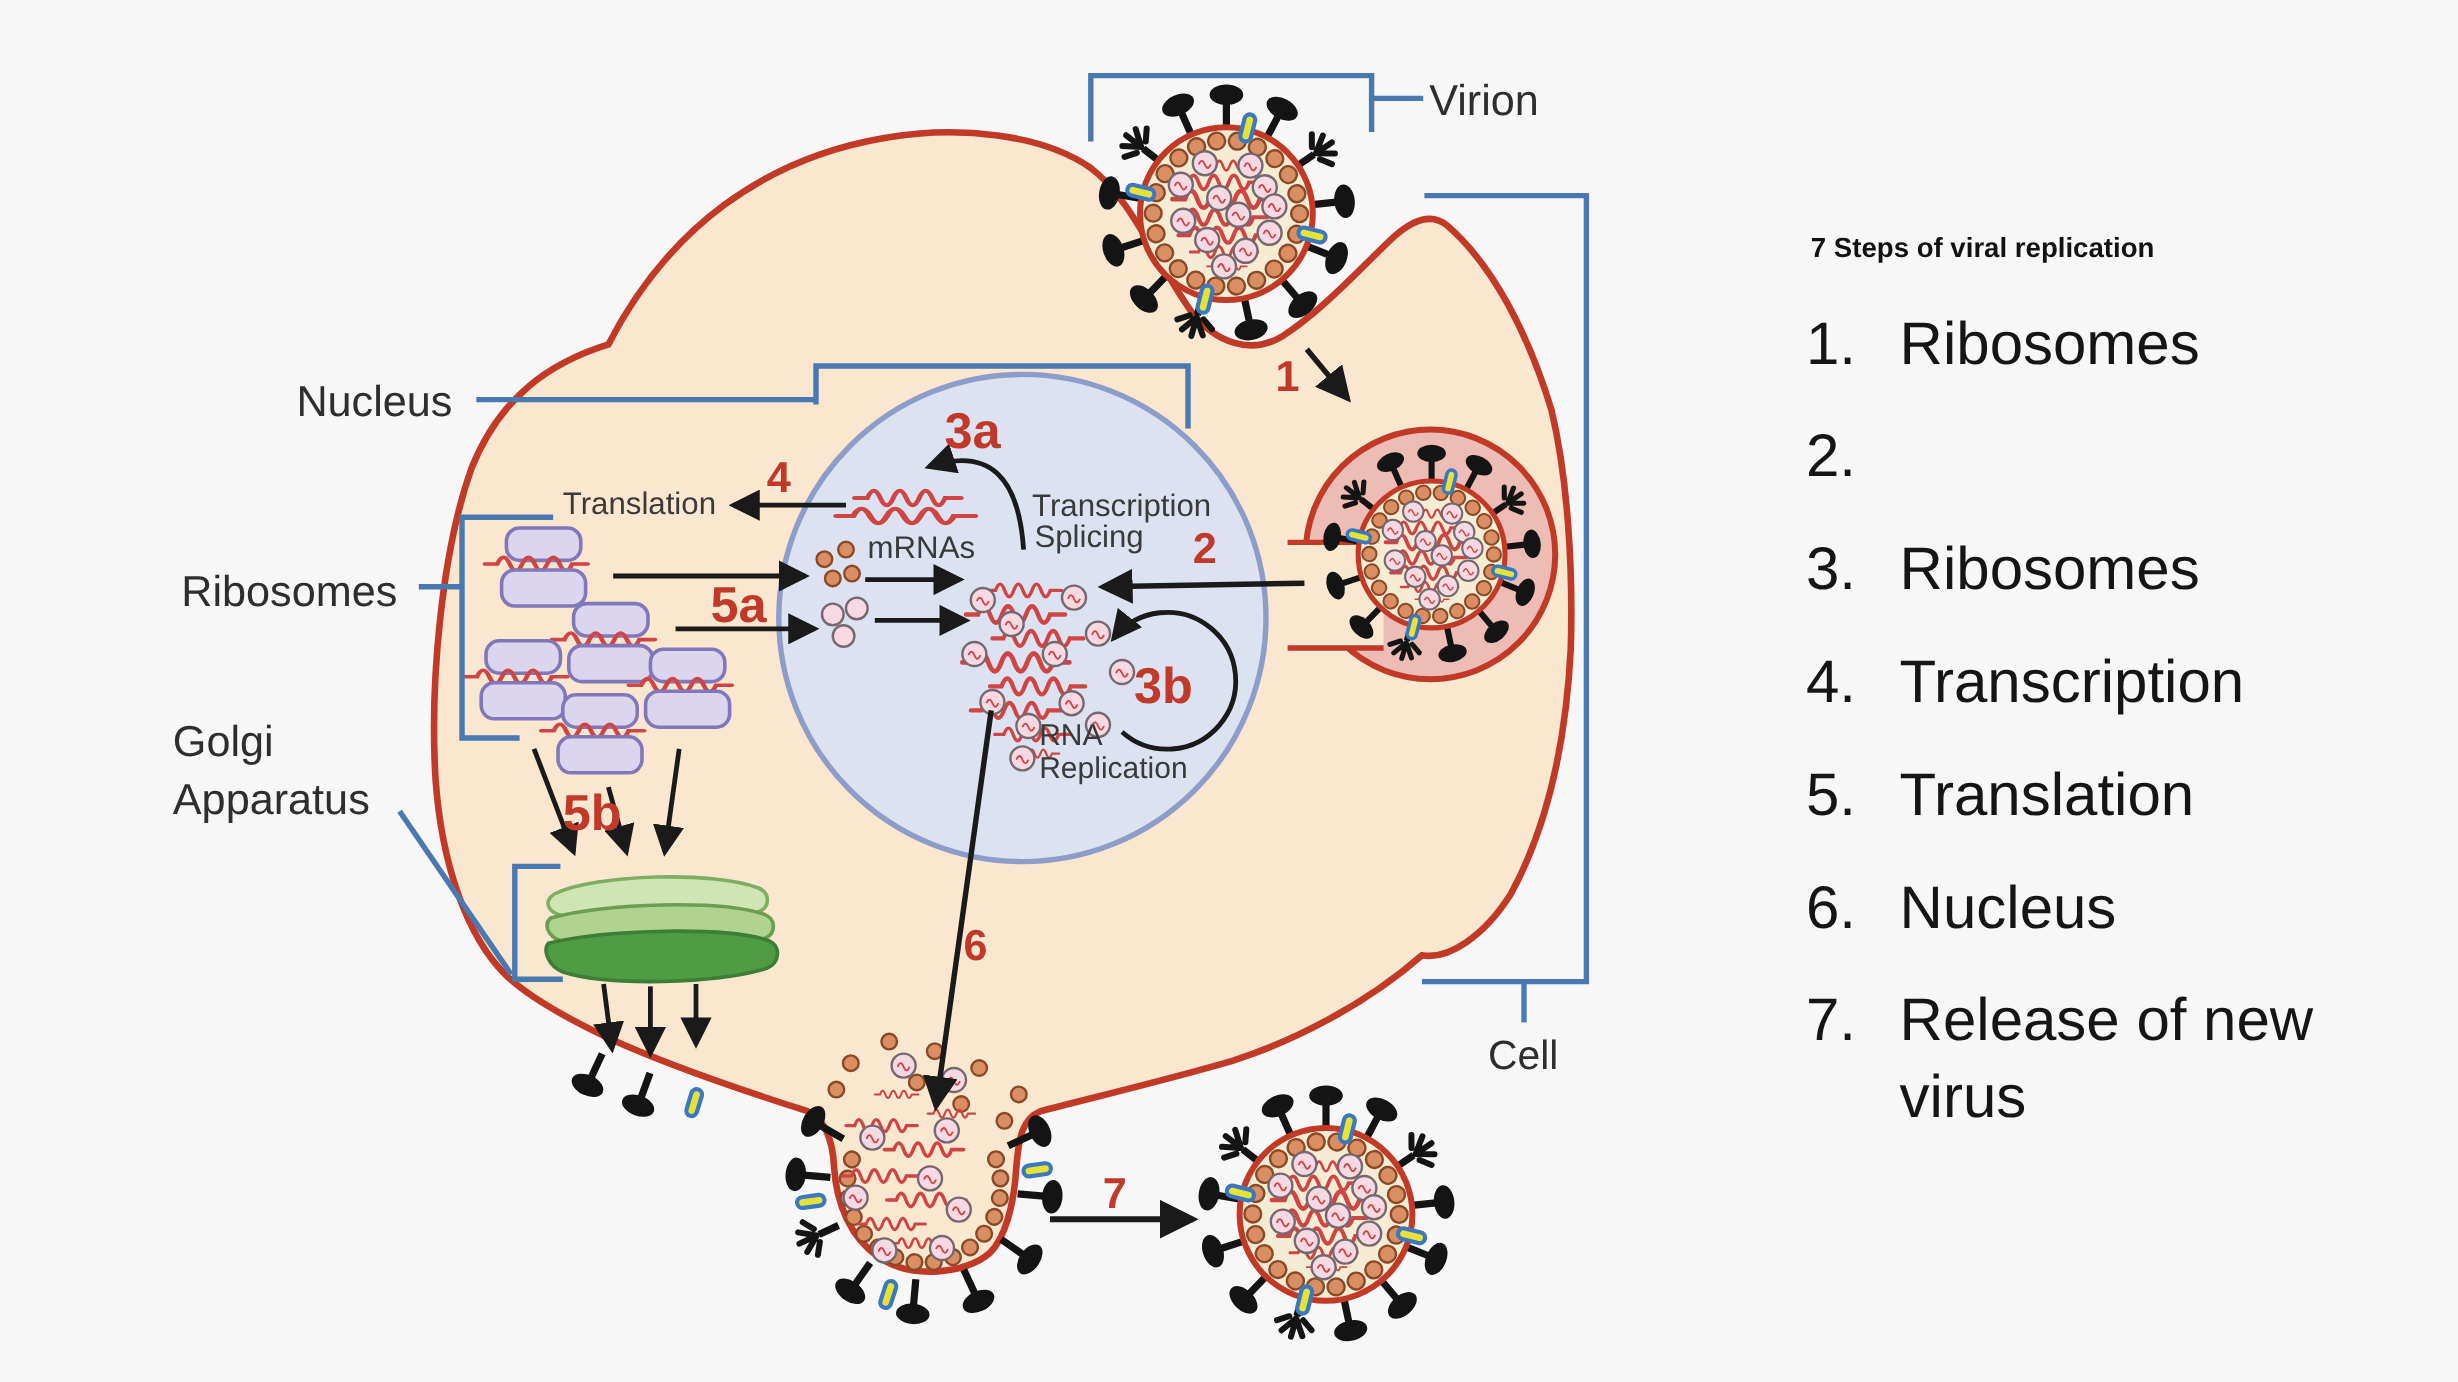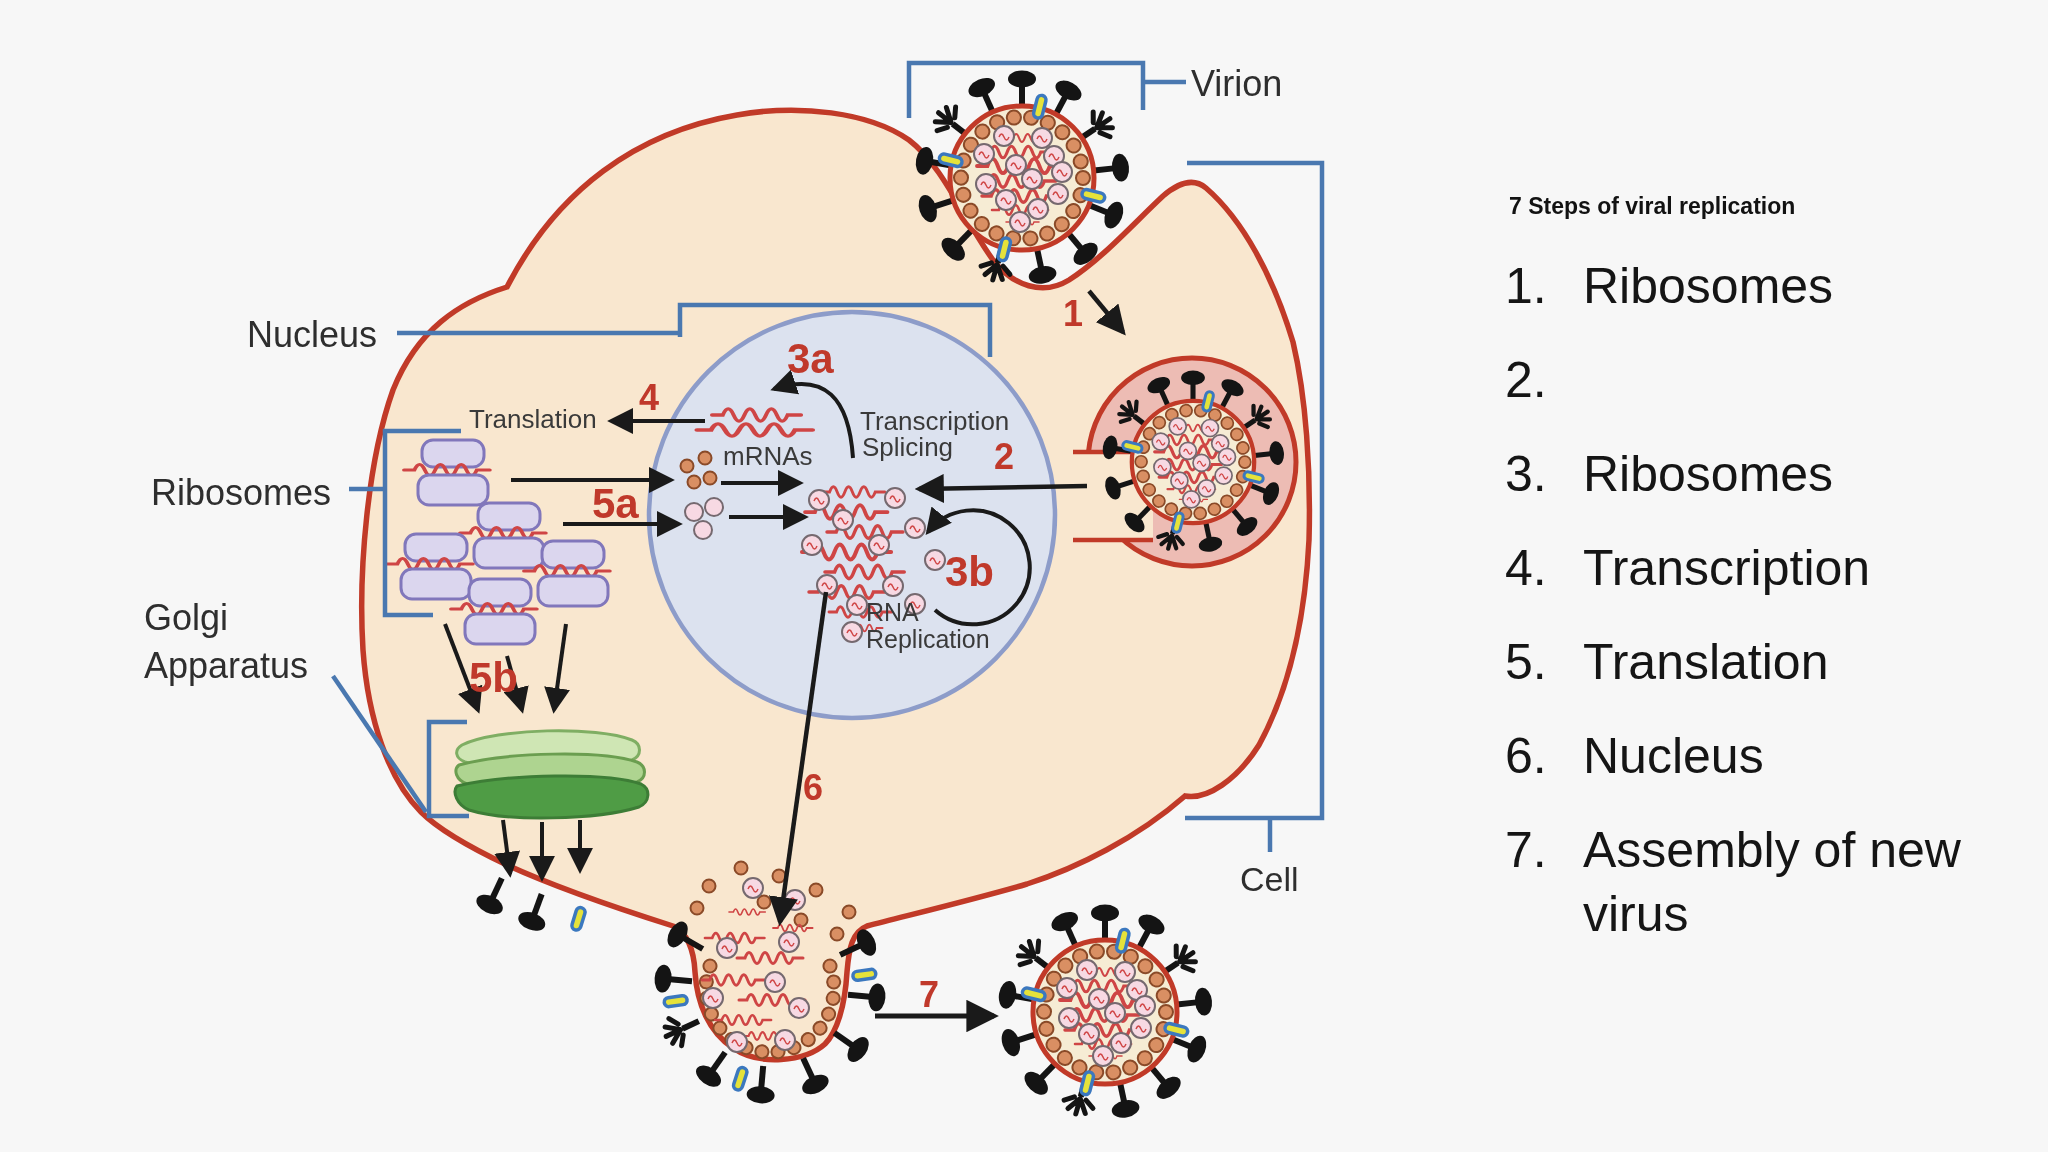--- a/index.html
+++ b/index.html
@@ -325,17 +325,17 @@
   <div class="step-row">
     <span class="num">5.</span>
     <span class="slabel">Translation</span>
   </div>
   <div class="step-row">
     <span class="num">6.</span>
     <span class="slabel">Nucleus</span>
   </div>
   <div class="step-row">
     <span class="num">7.</span>
-    <span class="slabel">Assembly of new virus</span>
+    <span class="slabel">Release of new virus</span>
   </div>
 </div>
 
 </div>
 
 </body></html>

